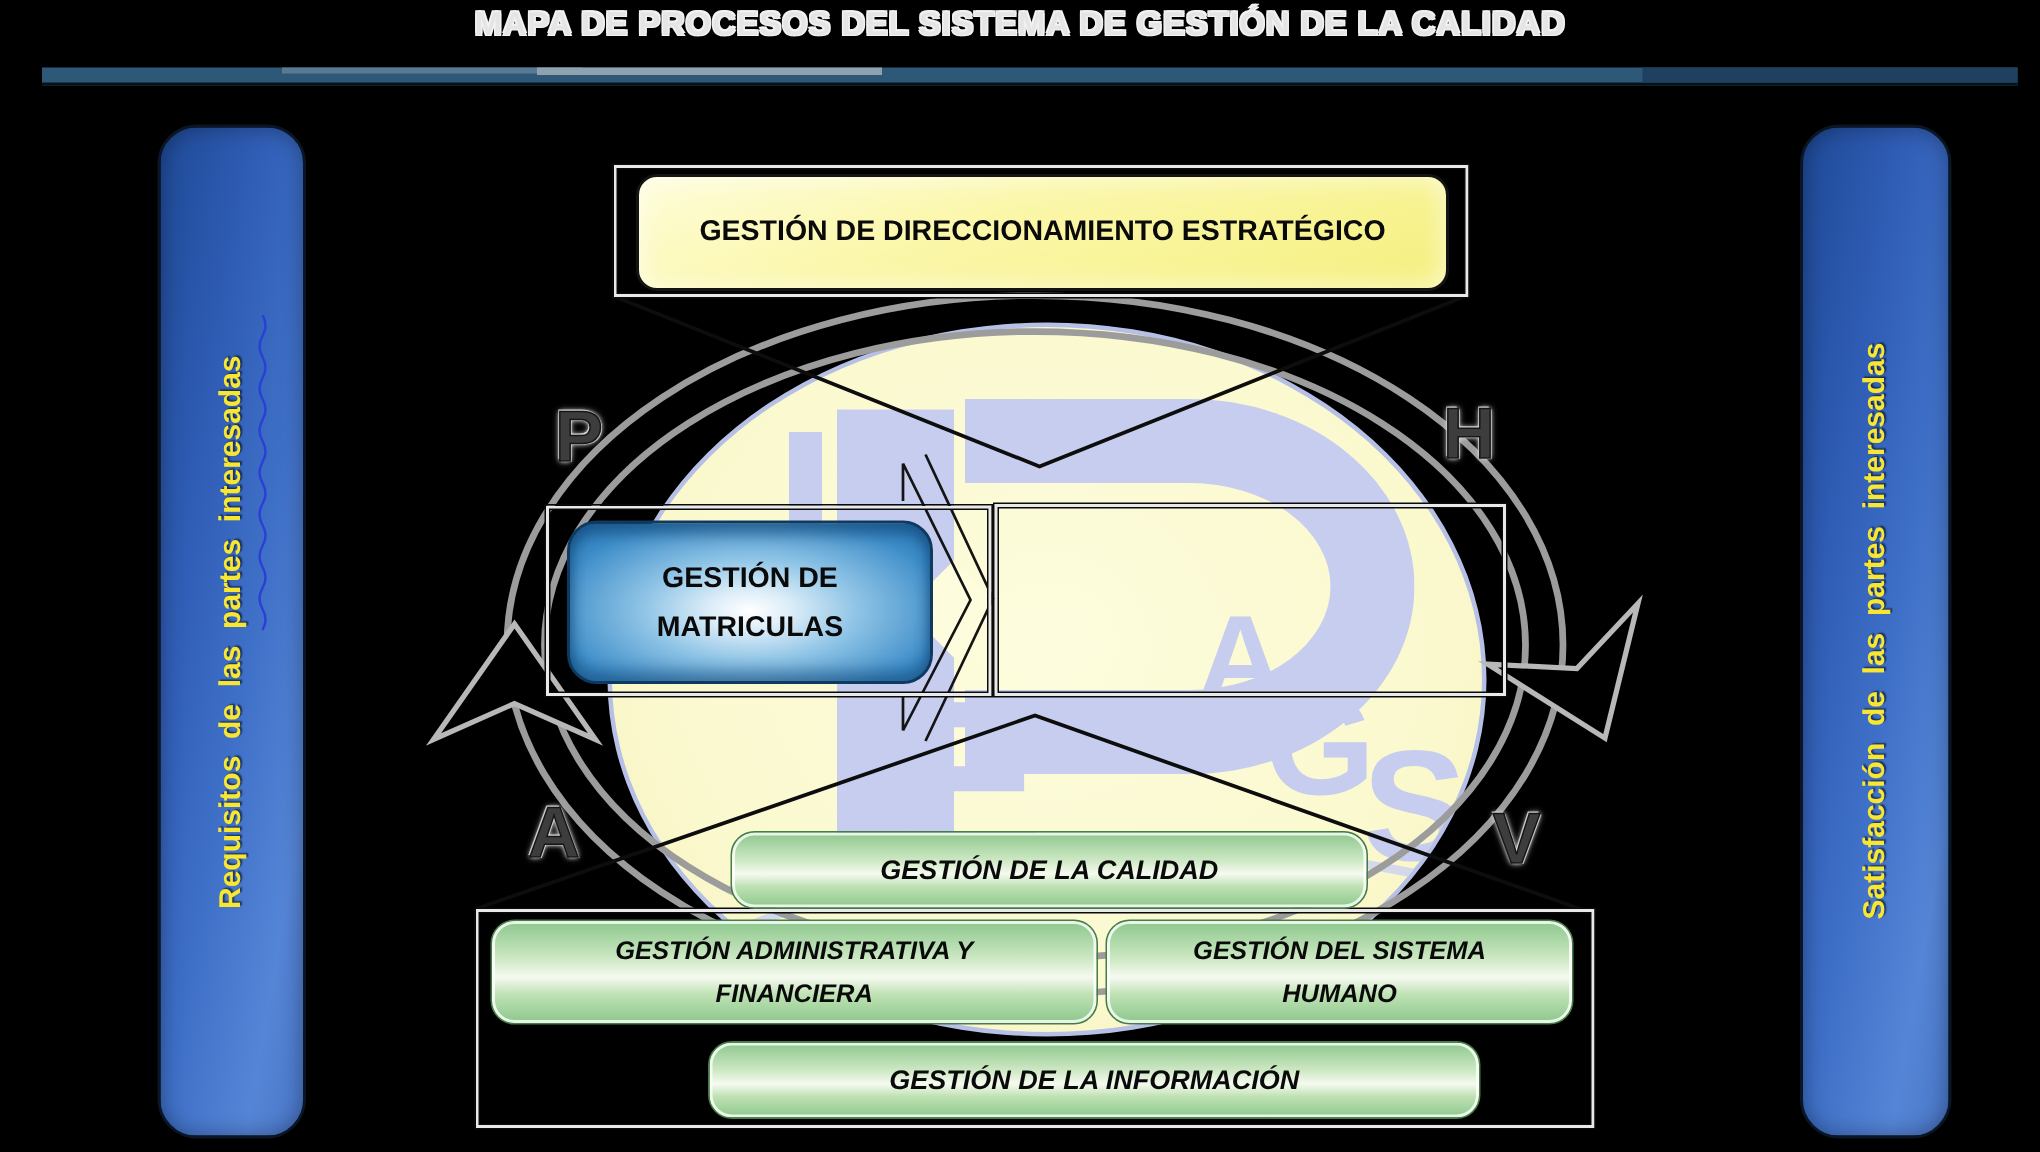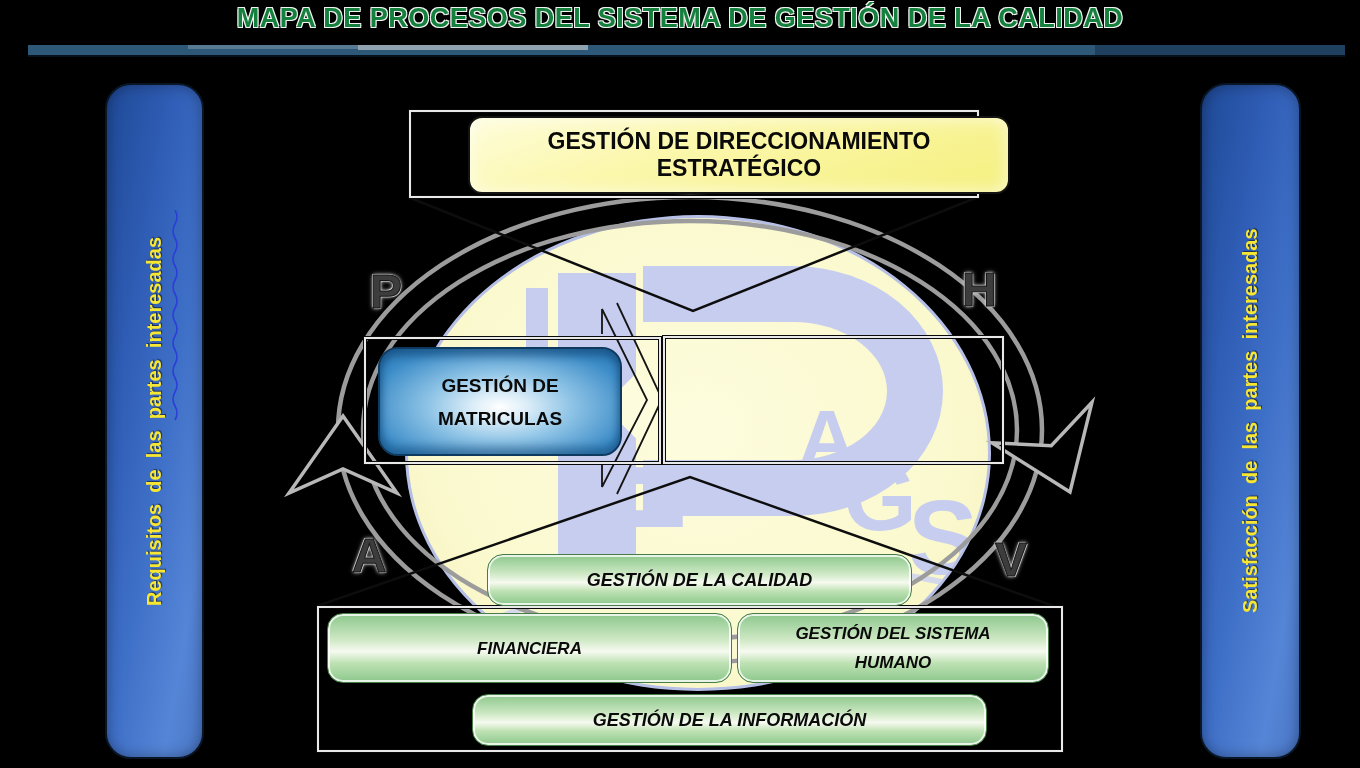--- a/index.html
+++ b/index.html
@@ -1,22 +1,22 @@
 <!DOCTYPE html>
 <html><head>
 <meta charset="utf-8">
 <style>
   html,body{margin:0;padding:0;background:#000;}
   .stage{position:relative;width:1360px;height:768px;background:#000;overflow:hidden;
          font-family:"Liberation Sans", sans-serif;}
   .abs{position:absolute;}
 
   
-  .title{left:0;right:0;top:3px;text-align:center;font-size:27px;font-weight:800;
-         letter-spacing:.5px;color:#15803d;
+  .title{left:0;right:0;top:3px;text-align:center;font-size:22px;font-weight:800;
+         letter-spacing:.5px;color:#e5e5e5;
          text-shadow:-1px -1px 0 #f2f2f2,1px -1px 0 #f2f2f2,-1px 1px 0 #f2f2f2,1px 1px 0 #f2f2f2,
                      -2px -2px 1px #000,2px 2px 1px #000,2px -2px 1px #000,-2px 2px 1px #000;}
   .rule{left:28px;top:45px;width:1317px;height:10px;background:#2e5878;
         border-bottom:2px solid #07111c;}
   .rule .seg-light{position:absolute;left:160px;top:0;width:200px;height:4px;background:#587a93;}
   .rule .seg-gray{position:absolute;left:330px;top:0;width:230px;height:5px;background:#8ea2b0;}
   .rule .seg-dark{position:absolute;right:0;top:0;width:250px;height:10px;background:#1f405e;}
 
   
   .sidebar{top:83px;width:95px;height:672px;border-radius:26px;border:2px solid #0a1626;
@@ -31,23 +31,23 @@
   .bar-right{left:1200px;width:97px;}
 
   
   .dframe{border:1px solid #0a0a0a;
           box-shadow:inset 0 0 0 2px #e9e9e9, inset 0 0 0 3px #0a0a0a;}
 
   
   .pbox{display:flex;flex-direction:column;align-items:center;justify-content:center;
         text-align:center;font-weight:800;color:#0a0a0a;}
   .box-strategic{left:424px;top:116px;width:538px;height:74px;border-radius:14px;
-        border:2px solid #141414;font-size:23px;
+        border:2px solid #141414;font-size:19px;
         background:linear-gradient(160deg,#fefdda 0%,#fbf7ab 40%,#f5f07e 100%);
-        box-shadow:inset 0 0 18px rgba(255,255,255,.7);margin-left:44px;}
+        box-shadow:inset 0 0 18px rgba(255,255,255,.7);}
   .box-blue{border-radius:20px;border:2px solid #0e3a60;font-size:19px;
         background:radial-gradient(ellipse at 50% 55%, #ffffff 0%, #dcedf8 16%, #8fc4e6 42%, #3c8cc8 78%, #2a79b7 100%);
         box-shadow:inset 0 7px 9px rgba(8,52,96,.5), inset 0 -7px 9px rgba(8,52,96,.4);}
   .box-admissions{left:378px;top:347px;width:240px;height:105px;line-height:33px;}
   .box-academic{left:673px;top:349px;width:316px;height:92px;line-height:37px;}
   .box-green{border-radius:16px;border:1.5px solid #467d46;
         background:linear-gradient(180deg,#8cc78c 0%,#cfe9c5 38%,#f6faf0 55%,#bfe2b4 72%,#8cc78c 100%);
         box-shadow:inset 0 0 0 2px rgba(255,255,255,.8);font-style:italic;}
   .box-quality{left:487px;top:554px;width:423px;height:50px;font-size:18px;}
   .box-admin{left:327px;top:613px;width:403px;height:68px;font-size:17px;line-height:29px;}
@@ -129,20 +129,21 @@
     <span>GESTIÓN DE</span>
     <span>MATRICULAS</span>
   </div>
 
 
   <div class="abs pbox box-green box-quality">
     <span>GESTIÓN DE LA CALIDAD</span>
   </div>
 
   <div class="abs pbox box-green box-admin">
+    <span>GESTIÓN ADMINISTRATIVA Y</span>
     <span>FINANCIERA</span>
   </div>
 
   <div class="abs pbox box-green box-talent">
     <span>GESTIÓN DEL SISTEMA</span>
     <span>HUMANO</span>
   </div>
 
   <div class="abs pbox box-green box-info">
     <span>GESTIÓN DE LA INFORMACIÓN</span>

